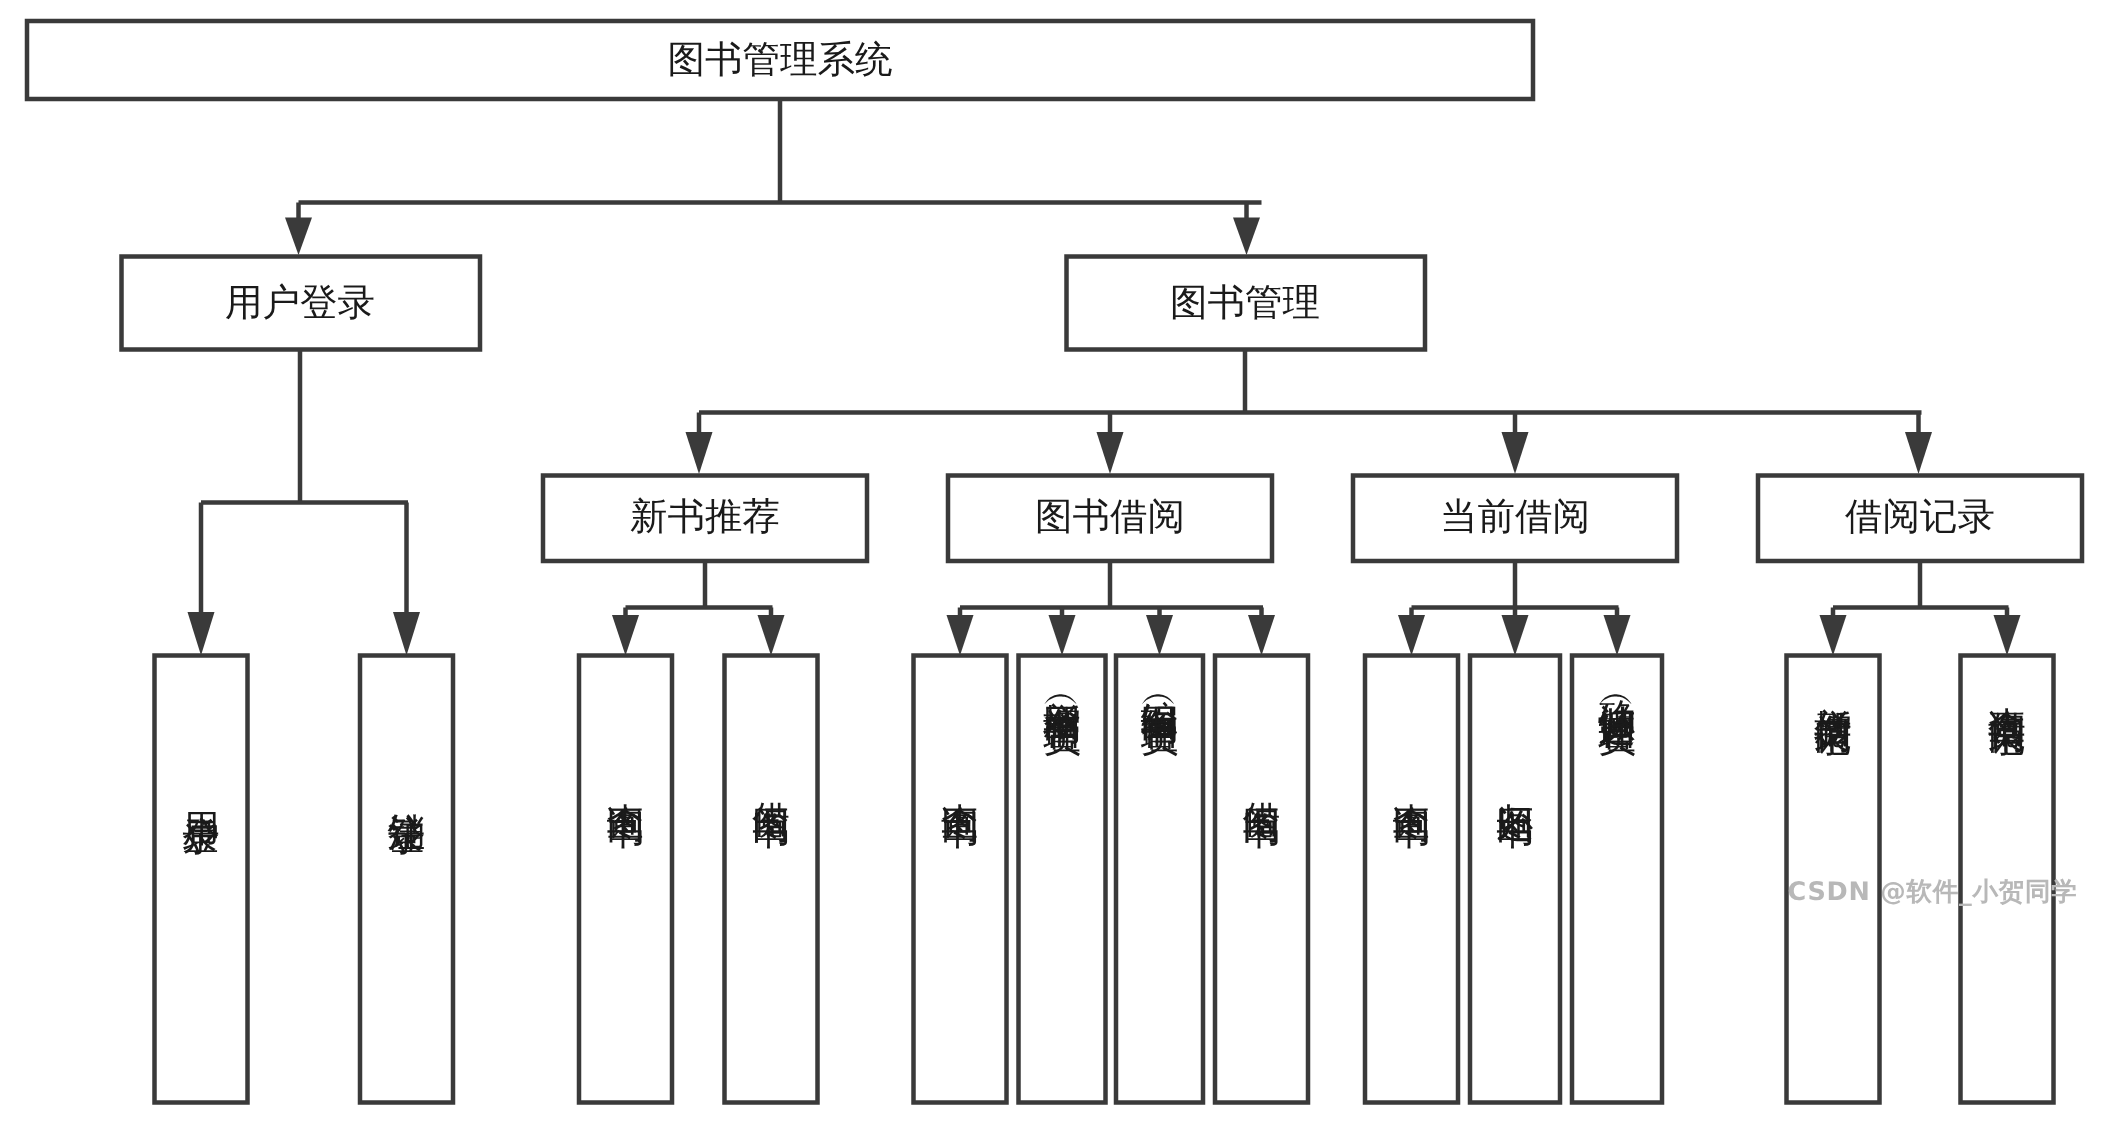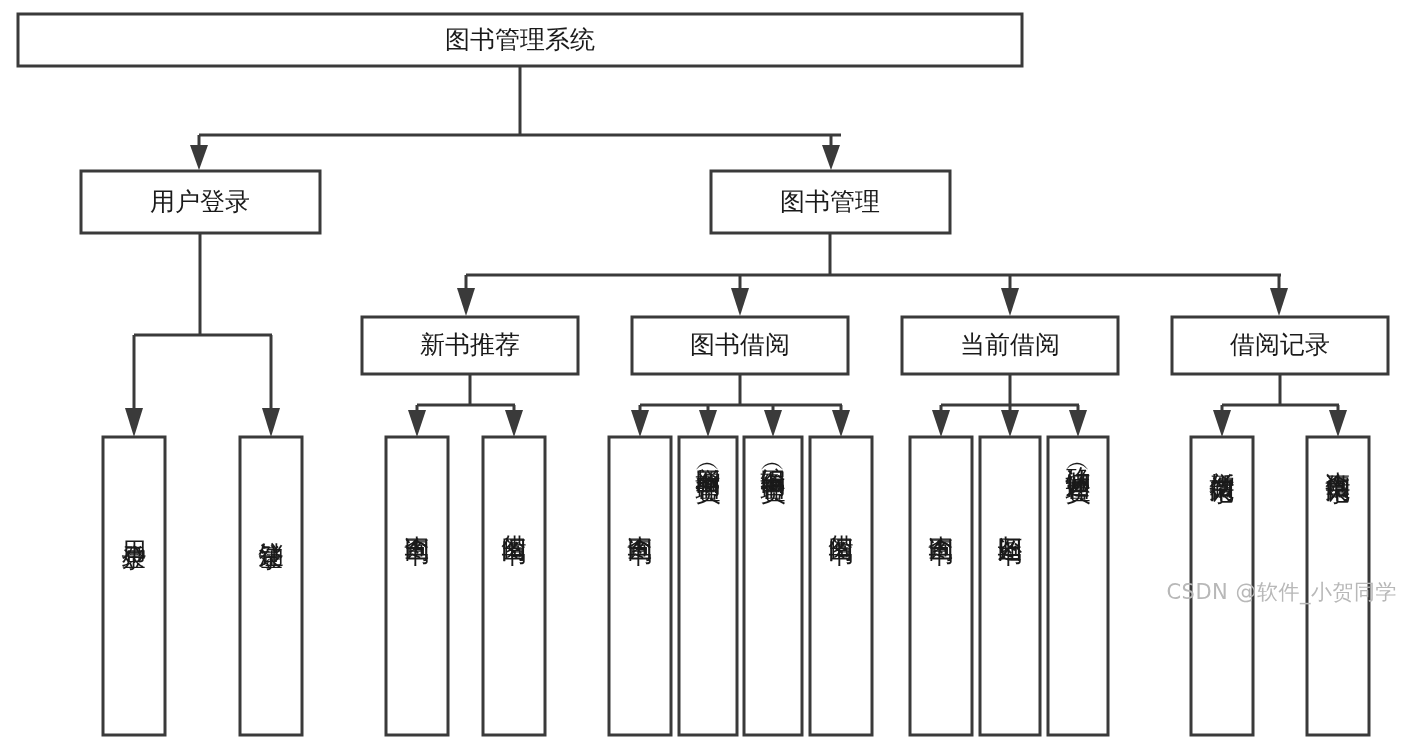--- a/index.html
+++ b/index.html
@@ -57,27 +57,28 @@
     font-size: 25px;
     line-height: 1.08;
     letter-spacing: 2px;
     text-align: center;
     white-space: nowrap;
     transform: translateX(-50%);
     pointer-events: none;
   }
   .watermark {
     position: absolute;
-    right: 8px;
+    right: 20px;
     bottom: 8px;
     font-family: "DejaVu Sans", "Liberation Sans", sans-serif;
-    font-size: 21px;
+    font-size: 17px;
     color: #b8b8b8;
     letter-spacing: 0.5px;
     white-space: nowrap;
+    font-weight: bold;
   }
 </style>
 </head>
 <body>
 
 <div id="diagram-root">
 
   <svg id="tree-svg" viewBox="0 0 1405 747" xmlns="http://www.w3.org/2000/svg">
 
     <g>

